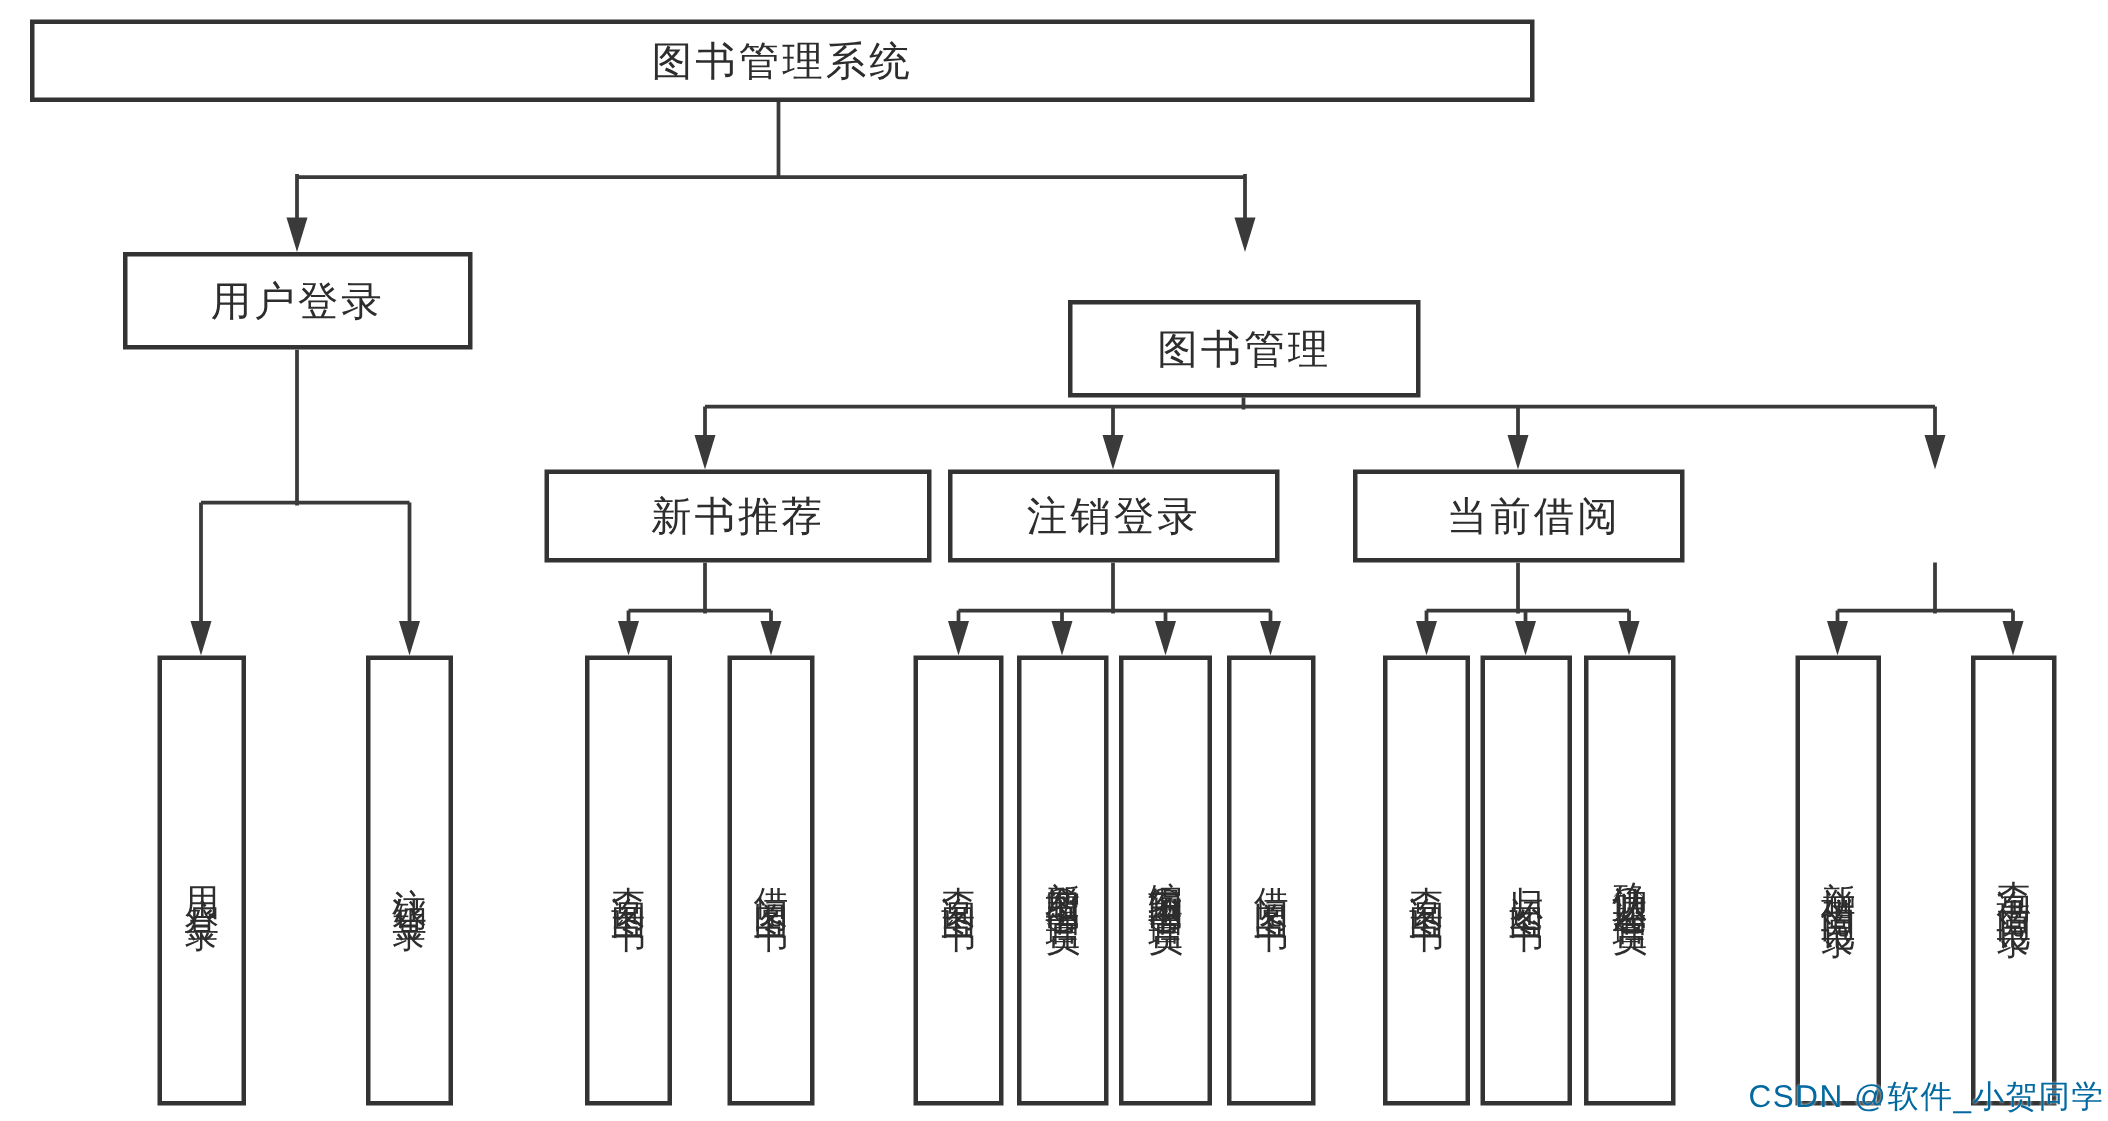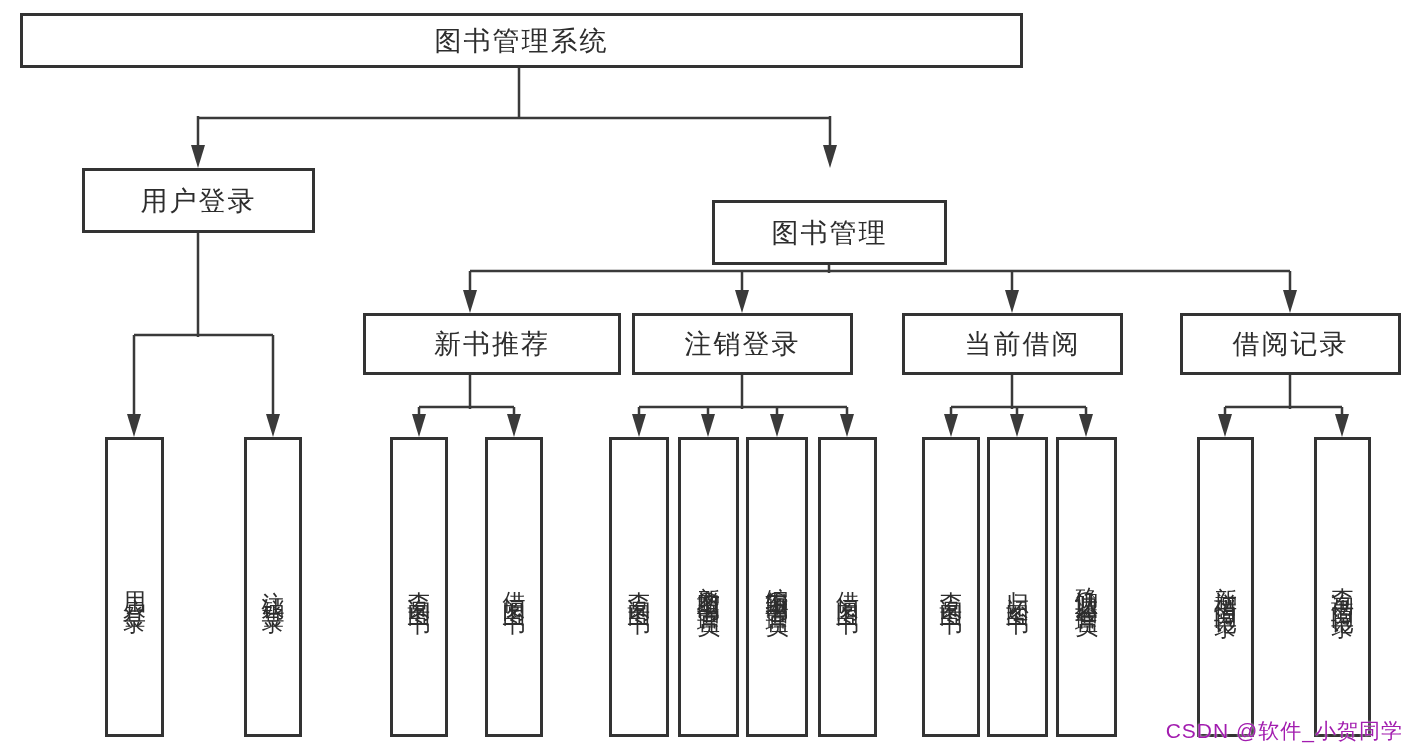--- a/index.html
+++ b/index.html
@@ -40,21 +40,21 @@
     font-size: 23px;
     letter-spacing: 7px;
     line-height: 1;
   }
   .watermark {
     position: absolute;
     right: 2px;
     bottom: 2px;
     font-size: 21px;
     letter-spacing: 1px;
-    color: #a21caf;
+    color: #0369a1;
     text-shadow: 0 0 2px #ffffff;
     white-space: nowrap;
   }
 </style>
 </head>
 <body>
 
 <div class="stage">
 
   <svg class="wires" width="1405" height="747" viewBox="0 0 1405 747" xmlns="http://www.w3.org/2000/svg">
@@ -90,21 +90,20 @@
   </svg>
 
   <div class="node h-node" style="left:20px; top:13px; width:1003px; height:55px;">图书管理系统</div>
 
   <div class="node h-node" style="left:82px; top:168px; width:233px; height:65px;">用户登录</div>
   <div class="node h-node" style="left:712px; top:168px; width:235px; height:65px;margin-top:32px;">图书管理</div>
 
   <div class="node h-node" style="left:363px; top:313px; width:258px; height:62px;">新书推荐</div>
   <div class="node h-node" style="left:632px; top:313px; width:221px; height:62px;">注销登录</div>
   <div class="node h-node" style="left:902px; top:313px; width:221px; height:62px;padding-left:20px;">当前借阅</div>
-  <div class="node h-node" style="left:1180px; top:313px; width:221px; height:62px;">借阅记录</div>
 
   <div class="node v-node" style="left:105px; top:437px; width:59px; height:300px;">用户登录</div>
   <div class="node v-node" style="left:244px; top:437px; width:58px; height:300px;">注销登录</div>
 
   <div class="node v-node" style="left:390px; top:437px; width:58px; height:300px;">查询图书</div>
   <div class="node v-node" style="left:485px; top:437px; width:58px; height:300px;">借阅图书</div>
 
   <div class="node v-node" style="left:609px; top:437px; width:60px; height:300px;">查询图书</div>
   <div class="node v-node" style="left:678px; top:437px; width:61px; height:300px; letter-spacing:4px;">新增图书（管理员）</div>
   <div class="node v-node" style="left:746px; top:437px; width:62px; height:300px; letter-spacing:4px;">编辑图书（管理员）</div>

